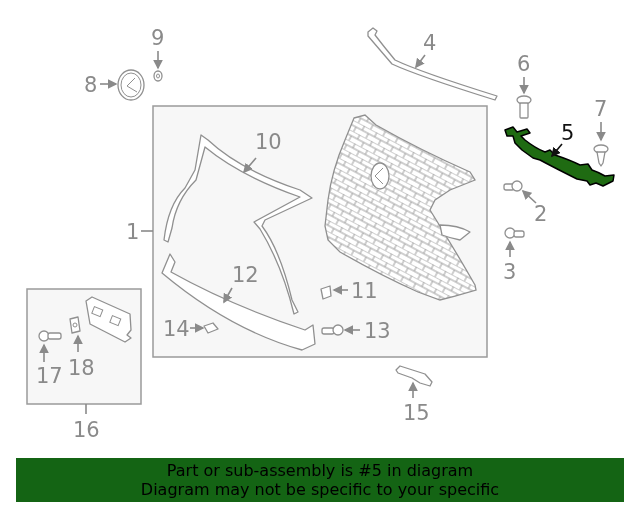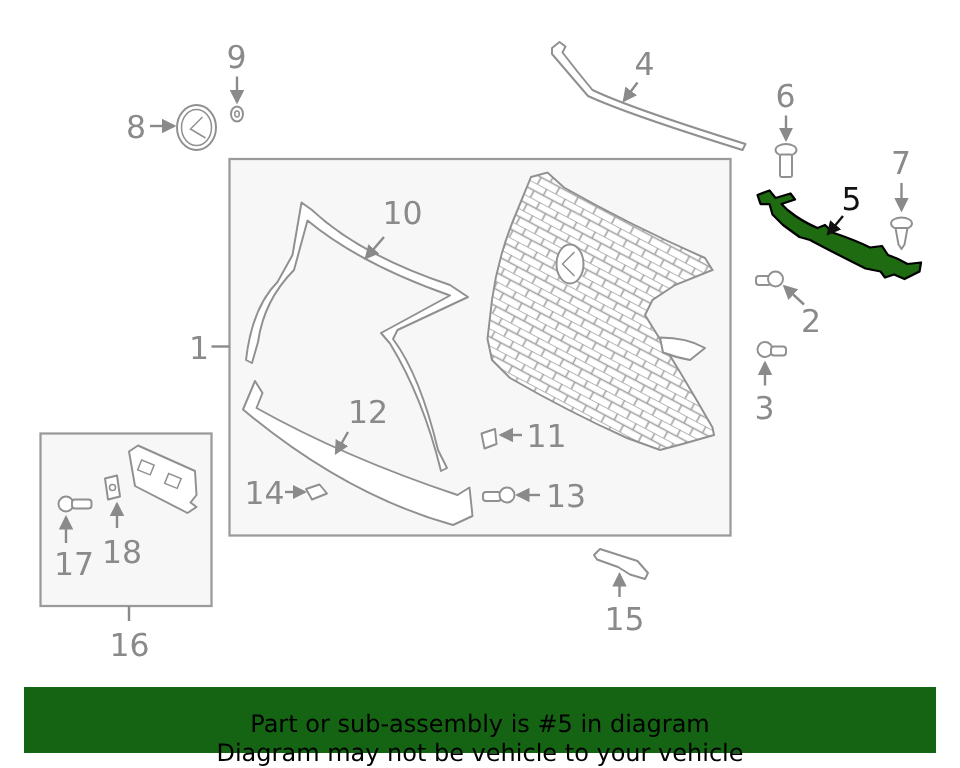--- a/index.html
+++ b/index.html
@@ -4,21 +4,21 @@
 <style>
   html, body { margin:0; padding:0; background:#ffffff; }
   body { width:640px; height:512px; position:relative; overflow:hidden; font-family:"DejaVu Sans", sans-serif; }
   #diagram { position:absolute; left:0; top:0; width:640px; height:455px; }
   .lbl { font-family:"DejaVu Sans", sans-serif; font-size:21px; fill:#8a8a8a; }
   .lbl-hl { font-family:"DejaVu Sans", sans-serif; font-size:21px; fill:#111111; }
   .part { fill:#ffffff; stroke:#909090; stroke-width:1.3; stroke-linejoin:round; }
   .part-thin { fill:none; stroke:#909090; stroke-width:1; }
   .ldr { stroke:#8a8a8a; stroke-width:1.6; fill:none; }
   .box { fill:#f7f7f7; stroke:#9a9a9a; stroke-width:1.5; }
-  #banner { position:absolute; left:16px; top:458px; width:608px; height:44px; background:#146414; color:#000; text-align:center; font-family:"DejaVu Sans", sans-serif; font-size:16px; line-height:19px; padding-top:15px; box-sizing:border-box; }
+  #banner { position:absolute; left:16px; top:458px; width:608px; height:44px; background:#146414; color:#000; text-align:center; font-family:"DejaVu Sans", sans-serif; font-size:16px; line-height:19px; padding-top:3px; box-sizing:border-box; }
   #banner div { white-space:nowrap; }
 </style>
 </head>
 <body>
 
 <svg id="diagram" viewBox="0 0 640 455" xmlns="http://www.w3.org/2000/svg">
   <defs>
     <marker id="ah" markerWidth="6" markerHeight="6" refX="5" refY="3" orient="auto">
       <path d="M0,0 L6,3 L0,6 Z" fill="#8a8a8a"></path>
     </marker>
@@ -158,14 +158,14 @@
 
   <g>
     <path class="part" d="M86,301 L92,297 L130,314 L131,330 L127,335 L131,338 L125,342 L90,324 Z"></path>
     <rect class="part-thin" x="93" y="308" width="9" height="7" transform="rotate(22 97 311)"></rect>
     <rect class="part-thin" x="111" y="317" width="9" height="7" transform="rotate(22 115 320)"></rect>
   </g>
 </svg>
 
 <div id="banner">
   <div>Part or sub-assembly is #5 in diagram</div>
-  <div>Diagram may not be vehicle to your vehicle</div>
+  <div>Diagram may not be specific to your specific</div>
 </div>
 
 </body></html>

